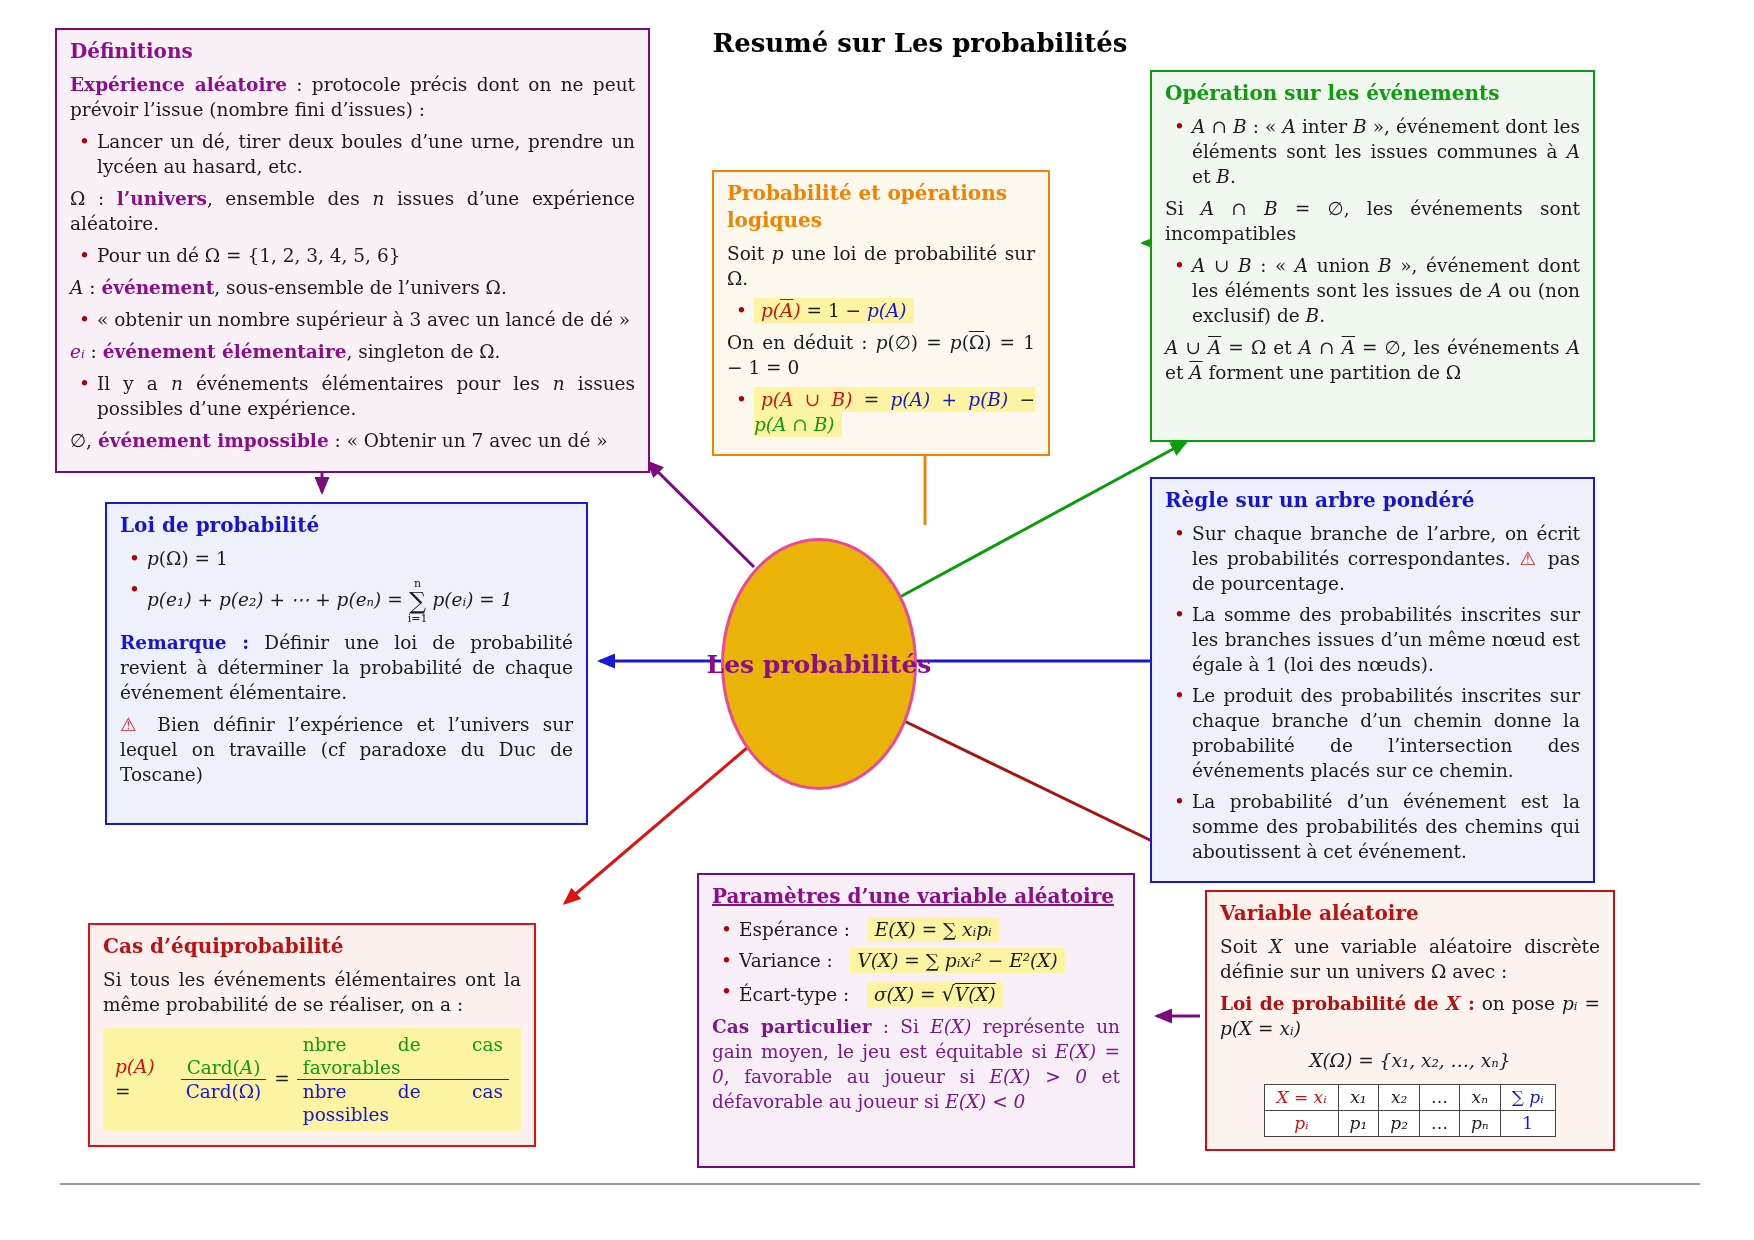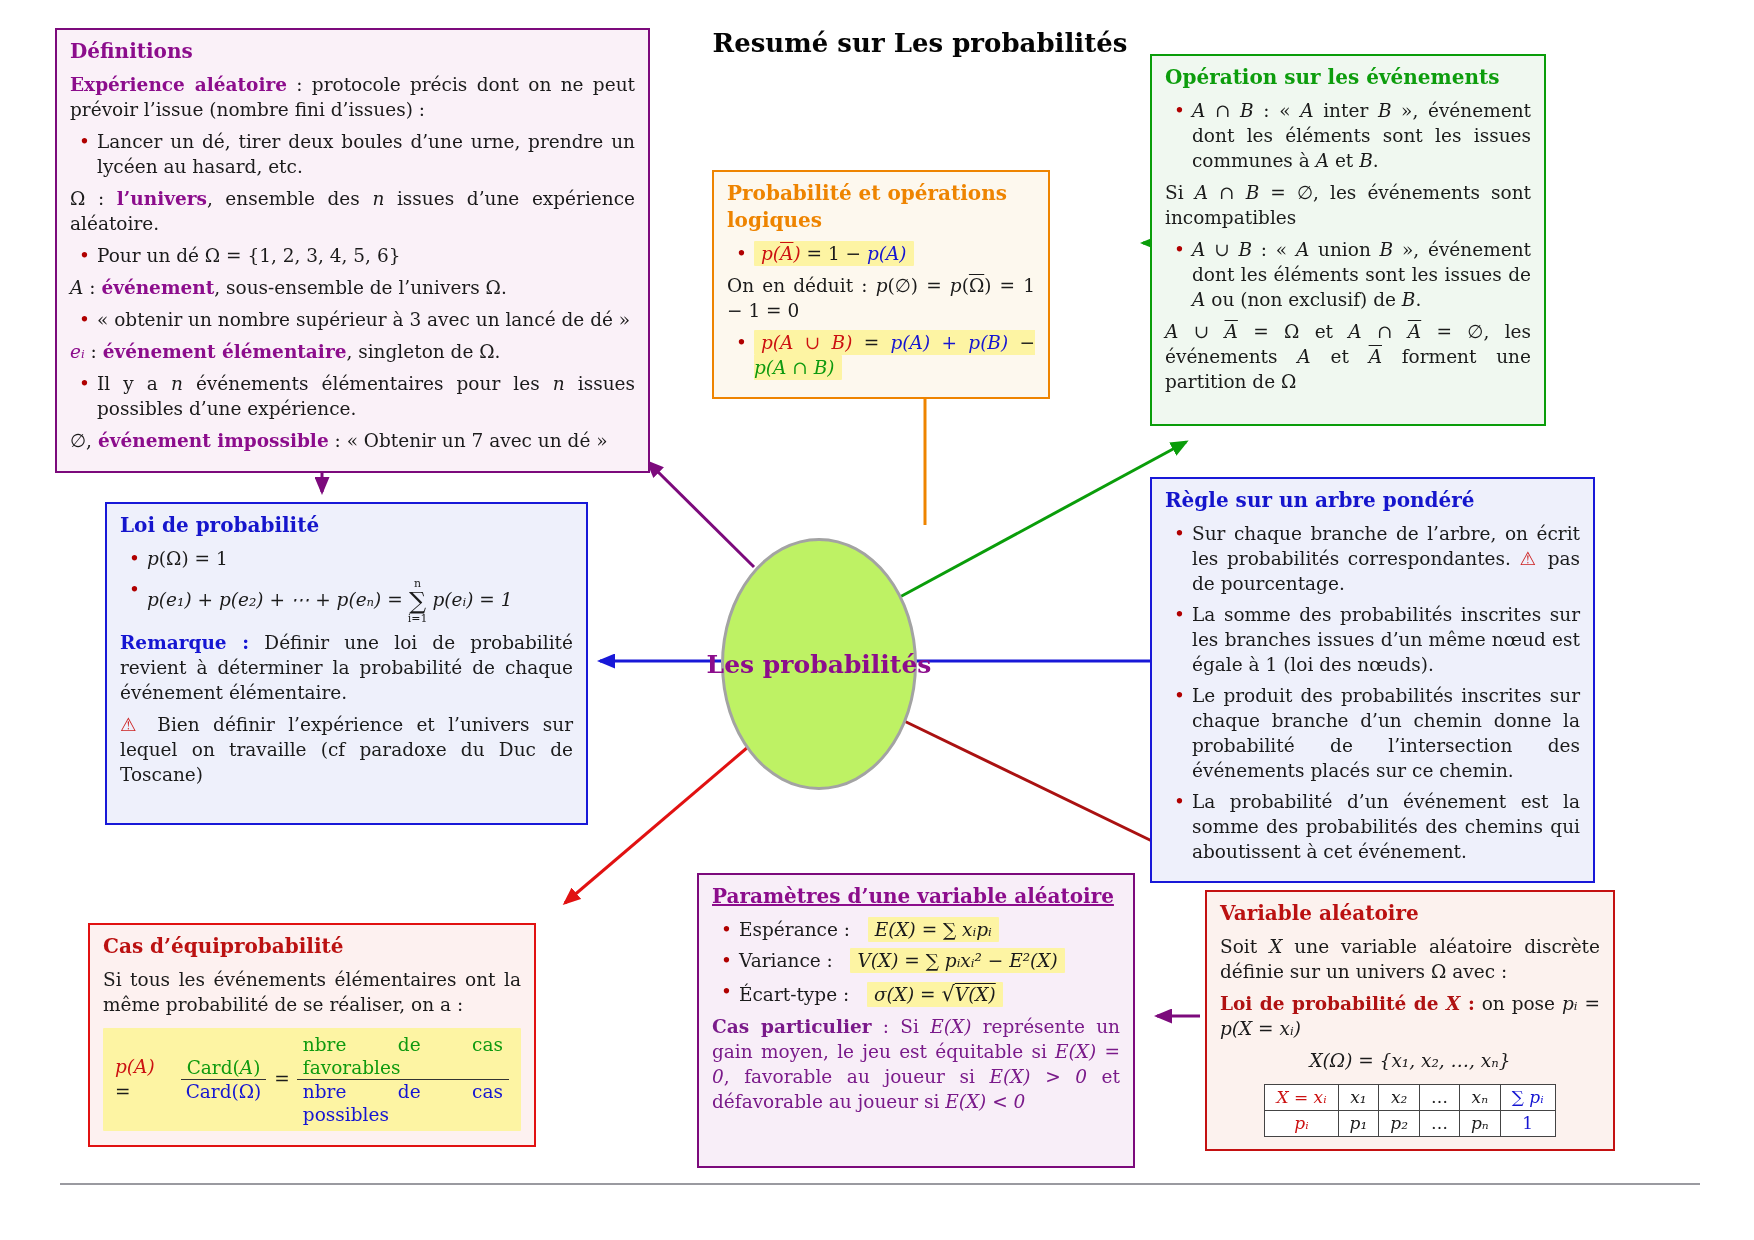--- a/index.html
+++ b/index.html
@@ -13,21 +13,21 @@
   .box h2{margin:0 0 8px 0;text-align:left;font-size:20px;font-weight:bold;}
   .box p{margin:7px 0;}
   .box ul{list-style:none;margin:6px 0;padding:0;}
   .box li{position:relative;padding-left:27px;margin:6px 0;}
   .box li::before{content:"•";position:absolute;left:9px;top:0;color:#b00000;}
   
   #defs{left:55px;top:28px;width:595px;min-height:425px;border-color:#7c0a7c;background:#faf1f8;}
   #defs h2{color:#8c0d8c;}
   #logic{left:712px;top:170px;width:338px;min-height:192px;border-color:#ee8400;background:#fdf8ee;}
   #logic h2{color:#ee8400;}
-  #ops{left:1150px;top:54px;width:396px;min-height:372px;border-color:#0a9d0a;background:#f0f8f0;}
+  #ops{left:1150px;top:70px;width:445px;min-height:372px;border-color:#0a9d0a;background:#f0f8f0;}
   #ops h2{color:#0d9d0d;}
   #loi{left:105px;top:502px;width:483px;min-height:323px;border-color:#1818d8;background:#eef0fb;}
   #loi h2{color:#1515cc;}
   #tree{left:1150px;top:477px;width:445px;min-height:368px;border-color:#1818d8;background:#eef0fb;}
   #tree h2{color:#1515cc;}
   #equi{left:88px;top:923px;width:448px;min-height:177px;border-color:#e11111;background:#fdf1f0;}
   #equi h2{color:#bb1111;}
   #params{left:697px;top:873px;width:438px;min-height:295px;border-color:#7c0a7c;background:#f8eef8;}
   #params h2{color:#8c0d8c;text-decoration:underline;}
   #va{left:1205px;top:890px;width:410px;min-height:253px;border-color:#c41111;background:#fcf2ee;}
@@ -50,22 +50,22 @@
   .sum .st,.sum .sb{font-size:11px;}
   .sum .ss{font-size:24px;}
   .fcenter{display:flex;justify-content:center;margin:10px 0 4px 0;}
   .fml{display:inline-flex;align-items:center;gap:7px;padding:5px 12px;}
   .frac{display:inline-flex;flex-direction:column;align-items:center;line-height:1.25;vertical-align:middle;}
   .frac .num{border-bottom:1.5px solid #333;padding:0 6px;}
   .frac .den{padding:0 6px;}
   .rad{font-size:21px;}
   .vtable{border-collapse:collapse;margin:10px auto 2px auto;background:#ffffff;font-size:17px;}
   .vtable td{border:1px solid #444;padding:1px 11px;text-align:center;}
-  .circle{position:absolute;left:721px;top:538px;width:190px;height:246px;border:3px solid #a3a3a3;
-          background:#bef264;border-radius:50%;display:flex;align-items:center;justify-content:center;}
+  .circle{position:absolute;left:721px;top:538px;width:190px;height:246px;border:3px solid #ec4899;
+          background:#eab308;border-radius:50%;display:flex;align-items:center;justify-content:center;}
   .circle span{font-size:25px;font-weight:bold;color:#8c0d8c;white-space:nowrap;}
   .divider{position:absolute;left:60px;top:1183px;width:1640px;height:2px;background:#9a9aa0;}
 </style>
 </head>
 <body>
 
 <div class="page">
 
   <svg class="arrows" viewBox="0 0 1754 1240">
     <defs>
@@ -118,20 +118,21 @@
       </ul>
     <p><span class="i purple">eᵢ</span><span> : </span><span class="b purple">événement élémentaire</span><span>, singleton de Ω.</span></p>
     <ul>
         <li><span>Il y a </span><span class="i">n</span><span> événements élémentaires pour les </span><span class="i">n</span><span> issues possibles d’une expérience.</span></li>
       </ul>
     <p><span>∅, </span><span class="b purple">événement impossible</span><span> :  « Obtenir un 7 avec un dé »</span></p>
   </section>
 
   <section class="box" id="logic">
     <h2>Probabilité et opérations logiques</h2>
+    <p><span>Soit </span><span class="i">p</span><span> une loi de probabilité sur Ω.</span></p>
     <ul>
       <li><span class="hl"><span class="red i">p(</span><span class="red i bar">A</span><span class="red i">)</span><span> = 1 − </span><span class="blue i">p(A)</span></span></li>
     </ul>
     <p class="ind"><span>On en déduit :  </span><span class="i">p</span><span>(∅) = </span><span class="i">p</span><span>(</span><span class="bar">Ω</span><span>) = 1 − 1 = 0</span></p>
     <ul>
       <li><span class="hl"><span class="red i">p(A ∪ B)</span><span> = </span><span class="blue i">p(A) + p(B)</span><span> − </span><span class="green i">p(A ∩ B)</span></span></li>
     </ul>
   </section>
 
   <section class="box" id="ops">

